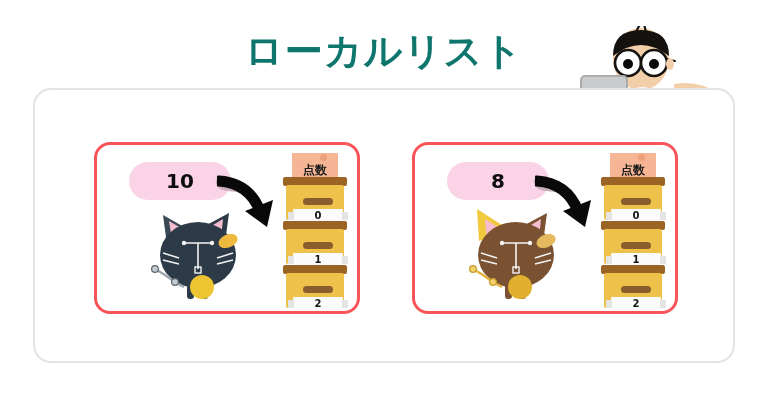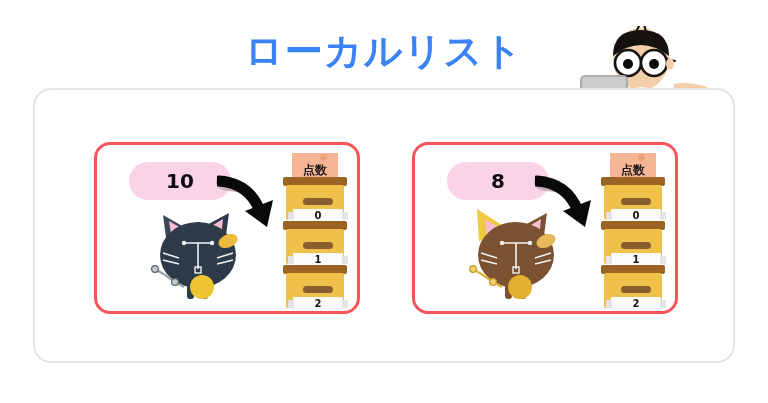--- a/index.html
+++ b/index.html
@@ -17,21 +17,21 @@
 
   
   .page-title {
     position: absolute;
     left: 0;
     top: 32px;
     width: 768px;
     text-align: center;
     font-size: 38px;
     font-weight: 700;
-    color: #3b82f6;
+    color: #0f766e;
     letter-spacing: 1px;
     line-height: 1;
   }
 
   
   .person-illustration {
     position: absolute;
     left: 578px;
     top: 26px;
     width: 150px;

